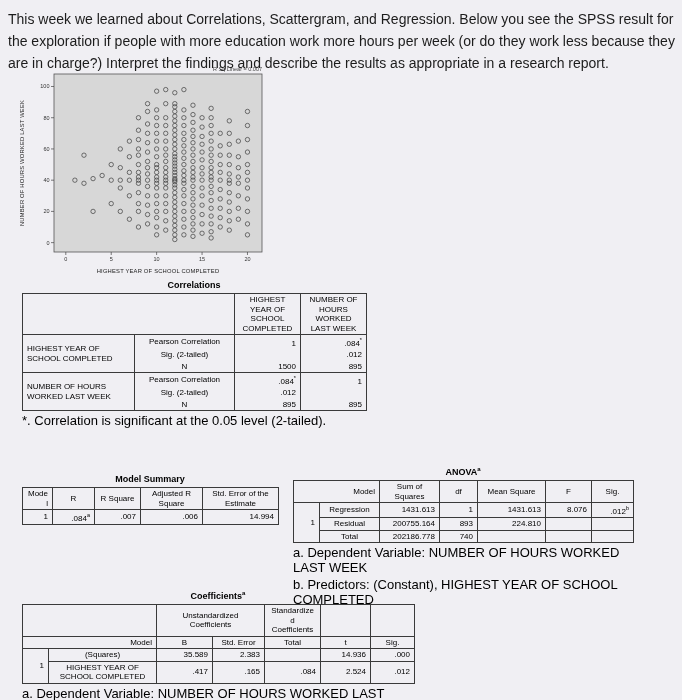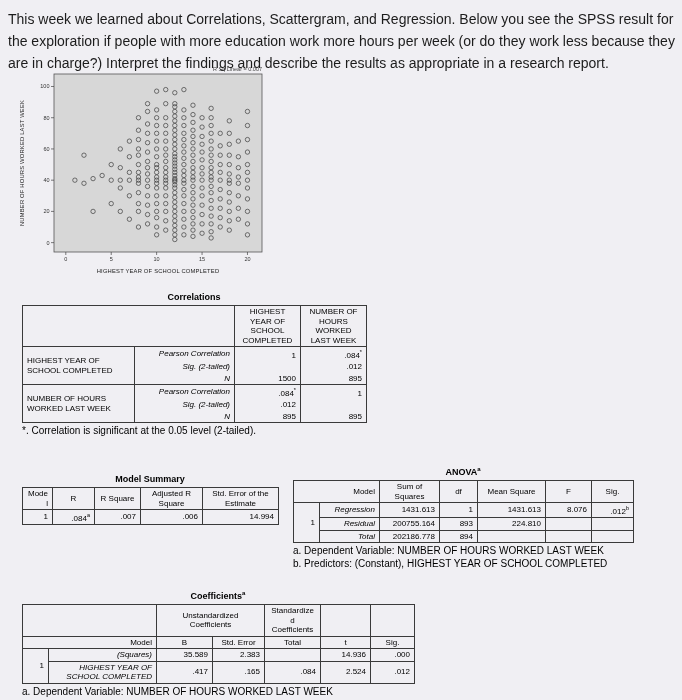--- a/index.html
+++ b/index.html
@@ -8,25 +8,25 @@
   .abs{position:absolute;}
   .intro{font-size:14px;line-height:22px;color:#1c1c1c;}
   .tbl-title{font-weight:bold;font-size:9px;text-align:center;margin-bottom:3px;color:#000;}
   table.spss{border-collapse:collapse;border:1px solid #3a3a3a;table-layout:fixed;}
   table.spss th,table.spss td{border-left:1px solid #3a3a3a;border-top:1px solid #3a3a3a;
         font-size:8px;font-weight:normal;padding:1px 4px;color:#000;vertical-align:middle;
         word-wrap:break-word;line-height:9.5px;}
   tr.mid>th,tr.mid>td{border-top:none;}
   .colh{text-align:center;vertical-align:bottom;padding:2px 2px;}
   .rowlab{text-align:left;vertical-align:top;}
-  .stat{text-align:right;font-style:italic;}
+  .stat{text-align:center;}
   .num{text-align:right;padding-right:6px;}
   .left{text-align:right;}
   .vtop{vertical-align:top;}
-  .footnote{font-size:10px;margin-top:2px;color:#000;}
+  .footnote{font-size:13px;margin-top:2px;color:#000;}
   .hang{padding-left:38px;text-indent:-38px;width:250px;}
   sup{font-size:5.5px;}
   .tsup{font-size:6px;}
   .tick{font-size:5.5px;fill:#333;}
   .axis-label{font-size:5.8px;fill:#222;letter-spacing:.2px;}
   .annot{font-size:5.5px;fill:#444;}
 </style>
 </head>
 <body>
 
@@ -308,21 +308,21 @@
           <circle cx="235.46724890829694" cy="108.36842105263159" r="2.2" fill="none" stroke="#3c3c3c" stroke-width="0.7"></circle>
           <circle cx="235.46724890829694" cy="100.56140350877193" r="2.2" fill="none" stroke="#3c3c3c" stroke-width="0.7"></circle>
           <circle cx="235.46724890829694" cy="88.0701754385965" r="2.2" fill="none" stroke="#3c3c3c" stroke-width="0.7"></circle>
           <circle cx="235.46724890829694" cy="75.57894736842105" r="2.2" fill="none" stroke="#3c3c3c" stroke-width="0.7"></circle>
           <circle cx="235.46724890829694" cy="61.526315789473685" r="2.2" fill="none" stroke="#3c3c3c" stroke-width="0.7"></circle>
           <circle cx="235.46724890829694" cy="47.473684210526315" r="2.2" fill="none" stroke="#3c3c3c" stroke-width="0.7"></circle>
         </g>
     </svg>
   </div>
 
-  <div class="abs" style="left:22px;top:292px;width:344px;">
+  <div class="abs" style="left:22px;top:280px;width:344px;">
     <div class="tbl-title">Correlations</div>
     <table class="spss" style="width:344px;">
       <colgroup>
           <col style="width:112px">
           <col style="width:100px">
           <col style="width:66px">
           <col style="width:66px">
         </colgroup>
       <tbody>
           <tr>
@@ -430,21 +430,21 @@
         <th class="stat">Residual</th>
         <td class="num">200755.164</td>
         <td class="num">893</td>
         <td class="num">224.810</td>
         <td class="num"></td>
         <td class="num"></td>
       </tr>
       <tr>
         <th class="stat">Total</th>
         <td class="num">202186.778</td>
-        <td class="num">894</td>
+        <td class="num">740</td>
         <td class="num"></td>
         <td class="num"></td>
         <td class="num"></td>
       </tr>
     </tbody>
       </table>
     <div class="footnote">a. Dependent Variable: NUMBER OF HOURS WORKED LAST WEEK</div>
     <div class="footnote">b. Predictors: (Constant), HIGHEST YEAR OF SCHOOL COMPLETED</div>
   </div>
 

